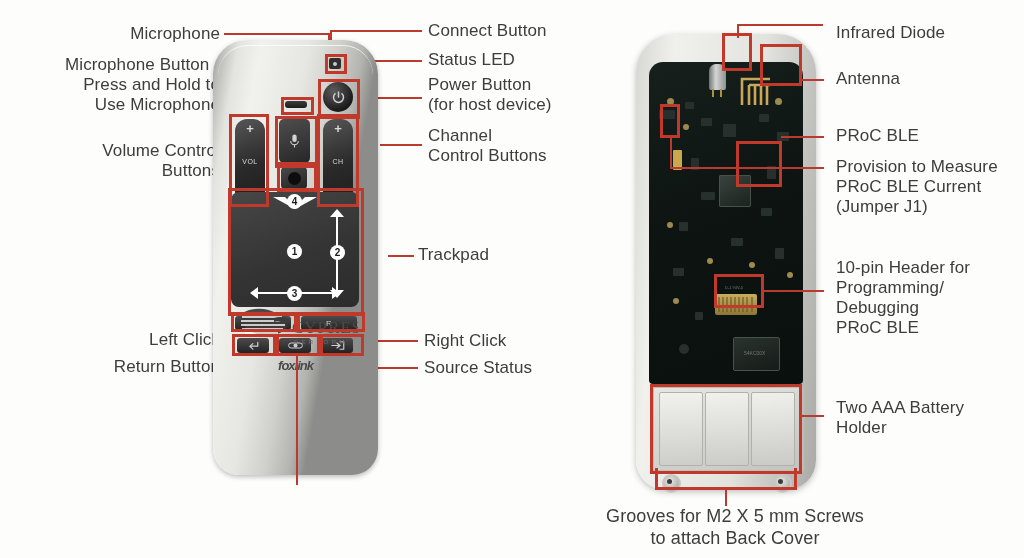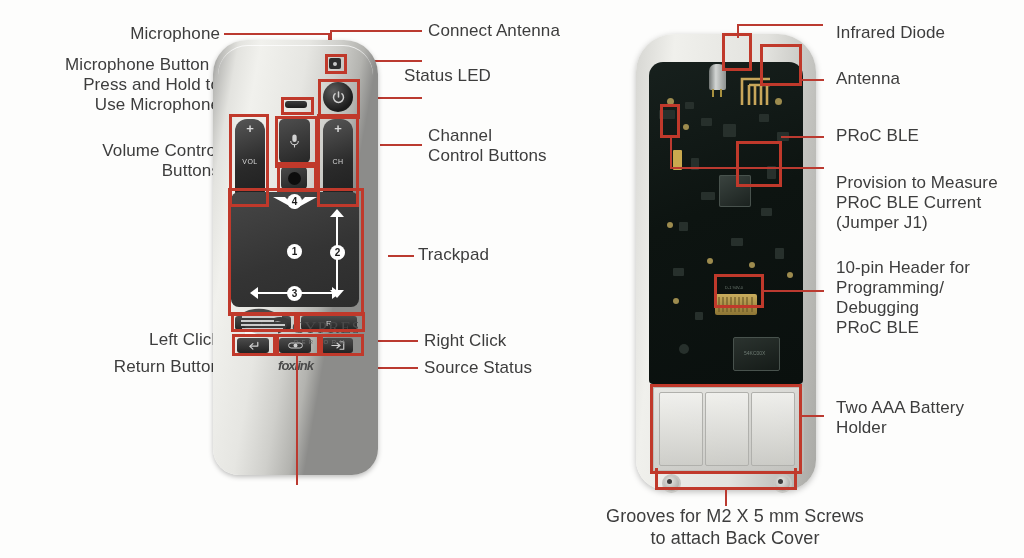--- a/index.html
+++ b/index.html
@@ -149,22 +149,24 @@
   <div class="lbl r" style="left:10px;top:357px;width:210px;">Return Button</div>
 
   <div class="ln h" style="left:224px;top:33px;width:106px;"></div>
   <div class="ln v" style="left:328px;top:33px;height:62px;"></div>
   <div class="ln h" style="left:224px;top:103px;width:67px;"></div>
   <div class="ln v" style="left:289px;top:103px;height:20px;"></div>
   <div class="ln h" style="left:224px;top:161px;width:45px;"></div>
   <div class="ln h" style="left:224px;top:340px;width:35px;"></div>
   <div class="ln h" style="left:224px;top:367px;width:30px;"></div>
 
-  <div class="lbl" style="left:428px;top:21px;">Connect Antenna</div>
-  <div class="lbl" style="left:404px;top:50px;margin-top:16px;">Status LED</div>
+  <div class="lbl" style="left:428px;top:21px;">Connect Button</div>
+  <div class="lbl" style="left:428px;top:50px;">Status LED</div>
+  <div class="lbl" style="left:428px;top:75px;">Power Button
+(for host device)</div>
   <div class="lbl" style="left:428px;top:126px;">Channel
 Control Buttons</div>
   <div class="lbl" style="left:418px;top:245px;">Trackpad</div>
   <div class="lbl" style="left:424px;top:331px;">Right Click</div>
   <div class="lbl" style="left:424px;top:358px;">Source Status</div>
 
   <div class="ln h" style="left:330px;top:30px;width:92px;"></div>
   <div class="ln v" style="left:330px;top:30px;height:118px;"></div>
   <div class="ln h" style="left:370px;top:60px;width:52px;"></div>
   <div class="ln h" style="left:368px;top:97px;width:54px;"></div>
@@ -389,21 +391,21 @@
   <div class="ln h" style="left:781px;top:136px;width:43px;"></div>
   <div class="ln v" style="left:670px;top:137px;height:32px;"></div>
   <div class="ln h" style="left:670px;top:167px;width:154px;"></div>
   <div class="ln h" style="left:762px;top:290px;width:62px;"></div>
   <div class="ln h" style="left:800px;top:415px;width:24px;"></div>
   <div class="ln v" style="left:725px;top:489px;height:17px;"></div>
 
   <div class="lbl" style="left:836px;top:23px;">Infrared Diode</div>
   <div class="lbl" style="left:836px;top:69px;">Antenna</div>
   <div class="lbl" style="left:836px;top:126px;">PRoC BLE</div>
-  <div class="lbl" style="left:836px;top:157px;margin-top:16px;">Provision to Measure
+  <div class="lbl" style="left:836px;top:157px;">Provision to Measure
 PRoC BLE Current
 (Jumper J1)</div>
   <div class="lbl" style="left:836px;top:258px;">10-pin Header for
 Programming/
 Debugging
 PRoC BLE</div>
   <div class="lbl" style="left:836px;top:398px;">Two AAA Battery
 Holder</div>
 
   <div class="lbl c" style="left:570px;top:505px;width:330px;font-size:18px;line-height:22px;">Grooves for M2 X 5 mm Screws

